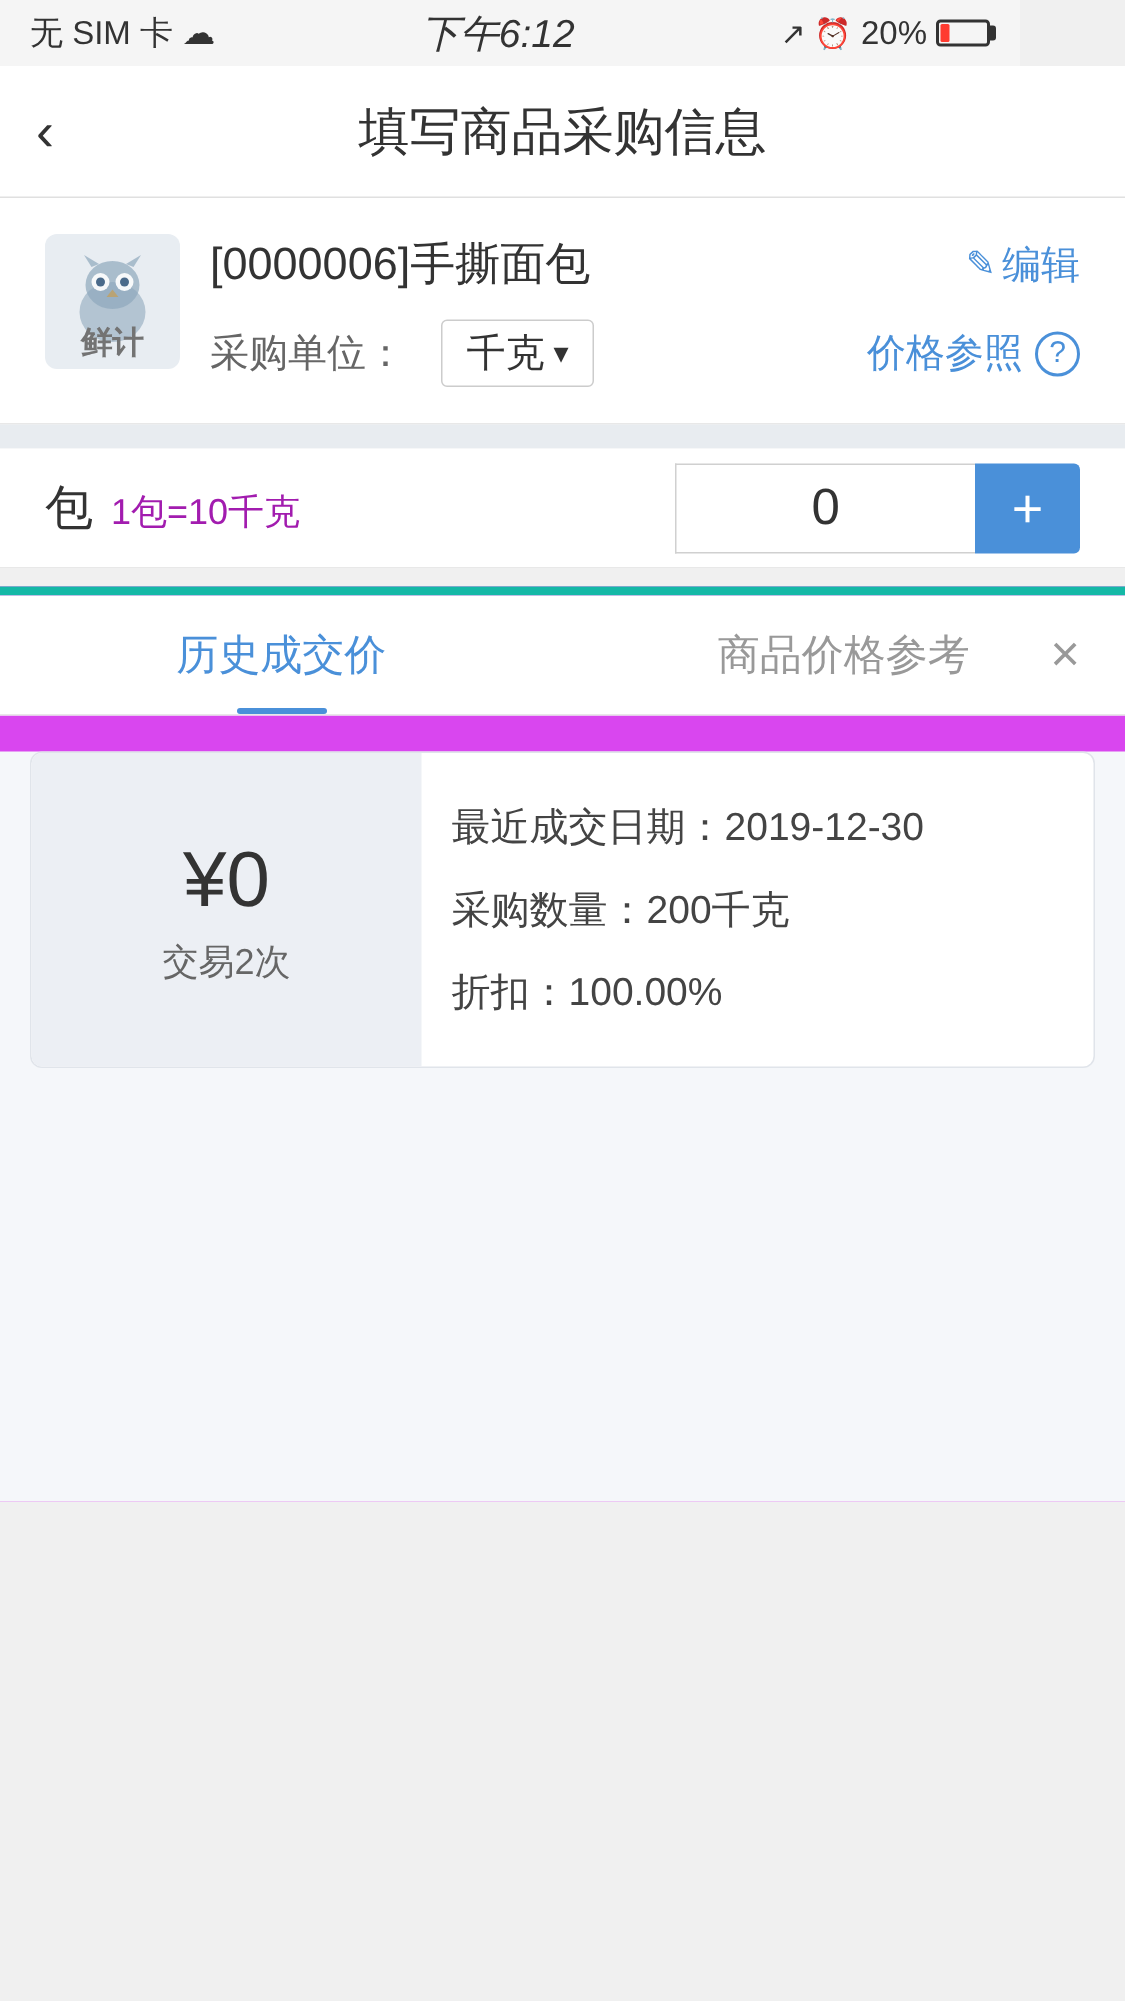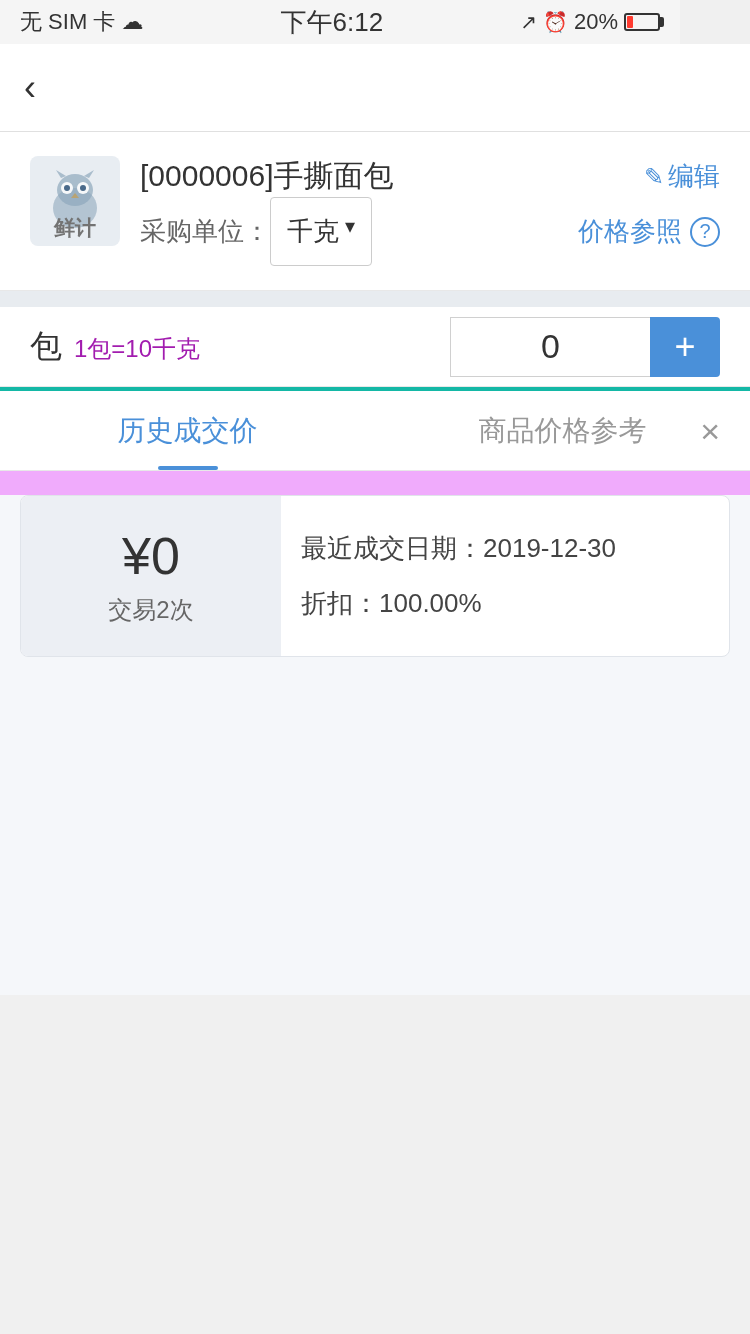--- a/index.html
+++ b/index.html
@@ -29,20 +29,21 @@
       display: flex;
       align-items: center;
       gap: 8px;
       font-size: 22px;
       color: #333;
     }
     .status-center {
       font-size: 26px;
       font-weight: 500;
       color: #333;
+      font-style: italic;
     }
     .status-right {
       display: flex;
       align-items: center;
       gap: 6px;
       font-size: 22px;
       color: #333;
     }
     .battery-icon {
       display: inline-flex;
@@ -124,20 +125,21 @@
       position: relative;
       overflow: hidden;
     }
     .product-info {
       flex: 1;
     }
     .product-header {
       display: flex;
       align-items: center;
       justify-content: space-between;
+      margin-bottom: 16px;
     }
     .product-name {
       font-size: 30px;
       color: #333;
       font-weight: 500;
     }
     .edit-link {
       font-size: 26px;
       color: #4a90d9;
       display: flex;
@@ -149,32 +151,33 @@
       font-size: 24px;
     }
     .product-meta {
       display: flex;
       align-items: center;
       justify-content: space-between;
     }
     .unit-row {
       display: flex;
       align-items: center;
-      gap: 0;
+      gap: 24px;
       font-size: 26px;
       color: #666;
     }
     .unit-dropdown {
       border: 1px solid #ccc;
       border-radius: 4px;
-      padding: 16px 16px;
-      font-size: 26px;
-      color: #333;
-      background: #fff;
-      display: flex;
+      padding: 4px 16px;
+      font-size: 26px;
+      color: #333;
+      background: #fff;
+      display: flex;
+      align-items: center;
       gap: 6px;
       cursor: pointer;
     }
     .price-ref {
       display: flex;
       align-items: center;
       gap: 8px;
       font-size: 26px;
       color: #4a90d9;
       cursor: pointer;
@@ -250,22 +253,23 @@
       justify-content: center;
       font-size: 36px;
       color: #fff;
       cursor: pointer;
       border-radius: 0 4px 4px 0;
     }
 
     
     .bottom-panel {
       width: 750px;
-      background: #f0abfc;
-      border-top: 4px solid #14b8a6;
+      background: #d946ef;
+      border-top: 6px solid #14b8a6;
+      margin-top: 12px;
     }
 
     
     .tab-bar {
       width: 750px;
       height: 80px;
       background: #fff;
       display: flex;
       align-items: center;
       border-bottom: 1px solid #e8e8e8;
@@ -372,20 +376,21 @@
     <span class="battery-icon">
       <span class="battery-body">
           <span class="battery-fill"></span>
         </span>
     </span>
   </div>
 </div>
 
 <div class="nav-bar">
   <div class="nav-back">‹</div>
+  <div class="nav-title">填写商品采购信息</div>
 </div>
 
 <div class="product-card">
   <div class="product-logo">
 
     <svg width="70" height="70" viewBox="0 0 70 70">
 
       <ellipse cx="35" cy="42" rx="22" ry="20" fill="#8fa8bc" opacity="0.6"></ellipse>
 
       <ellipse cx="35" cy="24" rx="18" ry="16" fill="#8fa8bc" opacity="0.7"></ellipse>
@@ -458,18 +463,21 @@
     <div class="price-card">
       <div class="price-left">
         <div class="price-amount">¥0</div>
         <div class="price-trades">交易2次</div>
       </div>
       <div class="price-right">
         <div class="price-detail-row">
           <span>最近成交日期：</span><span>2019-12-30</span>
         </div>
         <div class="price-detail-row">
+          <span>采购数量：</span><span>200千克</span>
+        </div>
+        <div class="price-detail-row">
           <span>折扣：</span><span>100.00%</span>
         </div>
       </div>
     </div>
   </div>
 </div>
 
 </body></html>

